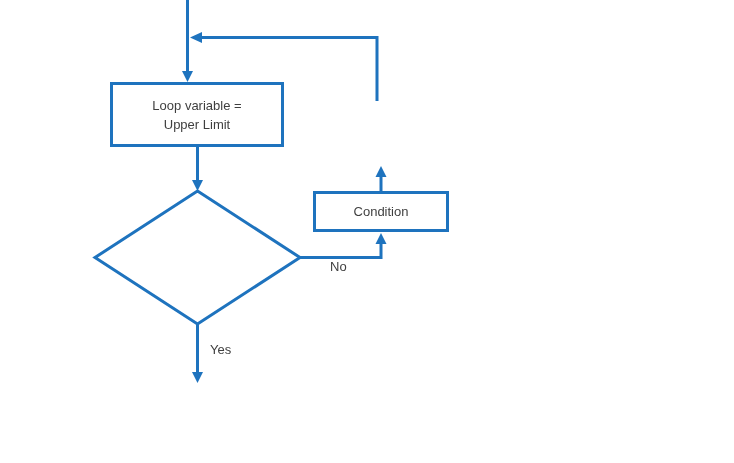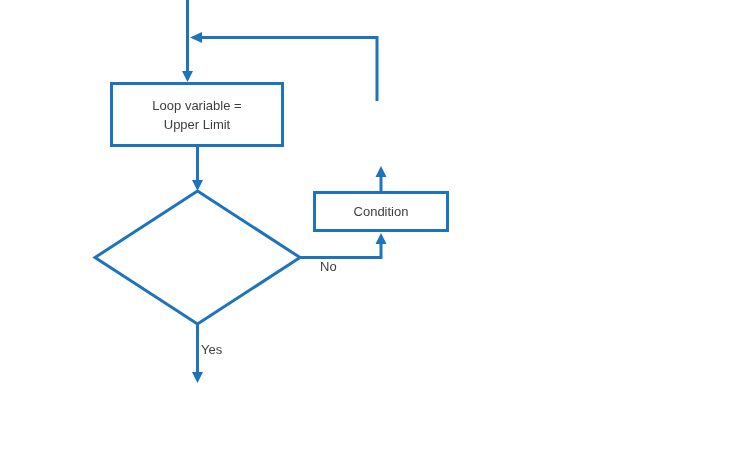--- a/index.html
+++ b/index.html
@@ -46,22 +46,22 @@
     color: var(--text, #3F3F3F);
     font-size: 13px;
     pointer-events: none;
   }
   .edge-label {
     position: absolute;
     color: var(--text, #3F3F3F);
     font-size: 13px;
     line-height: 15px;
   }
-  .edge-label-no  { left: 320px; top: 259px; }
-  .edge-label-yes { left: 201px; top: 342px; }
+  .edge-label-no  { left: 330px; top: 259px; }
+  .edge-label-yes { left: 210px; top: 342px; }
 </style>
 </head>
 <body>
 
 <div class="canvas">
 
   <svg class="connector-layer" width="734" height="463" viewBox="0 0 734 463">
 
     <polygon points="197.5,191 300,257.5 197.5,324 95,257.5" stroke-width="3" fill="#ffffff" stroke="#1E73BE"></polygon>
 

